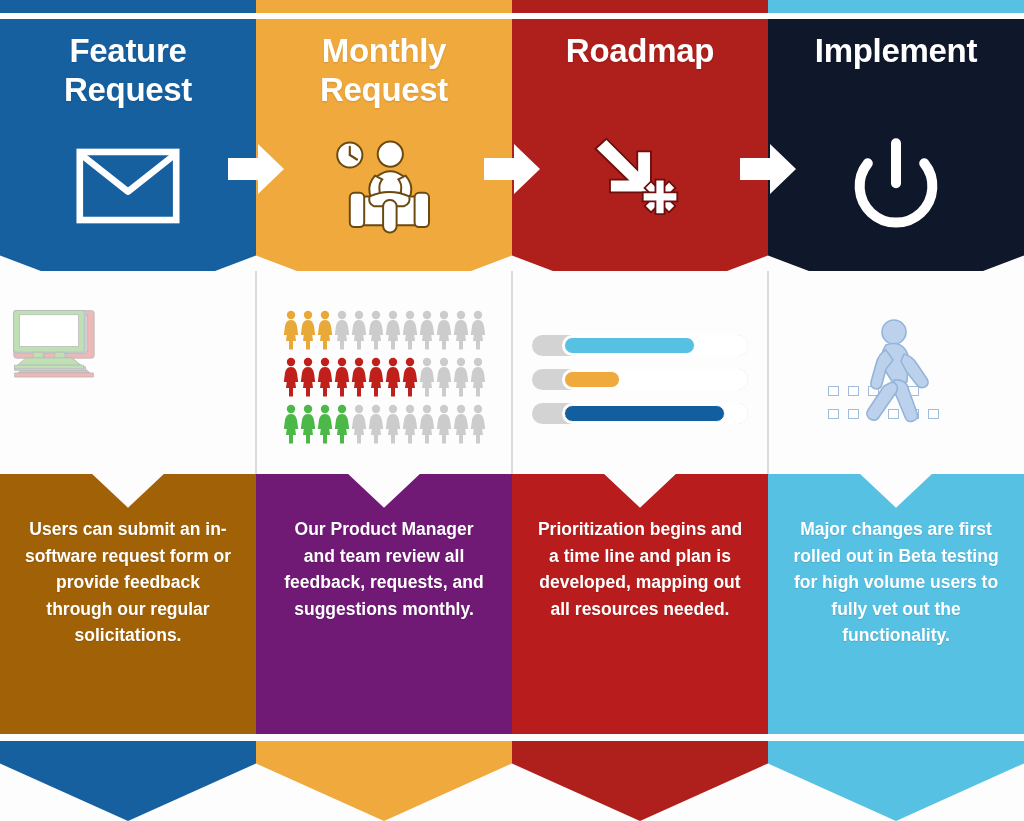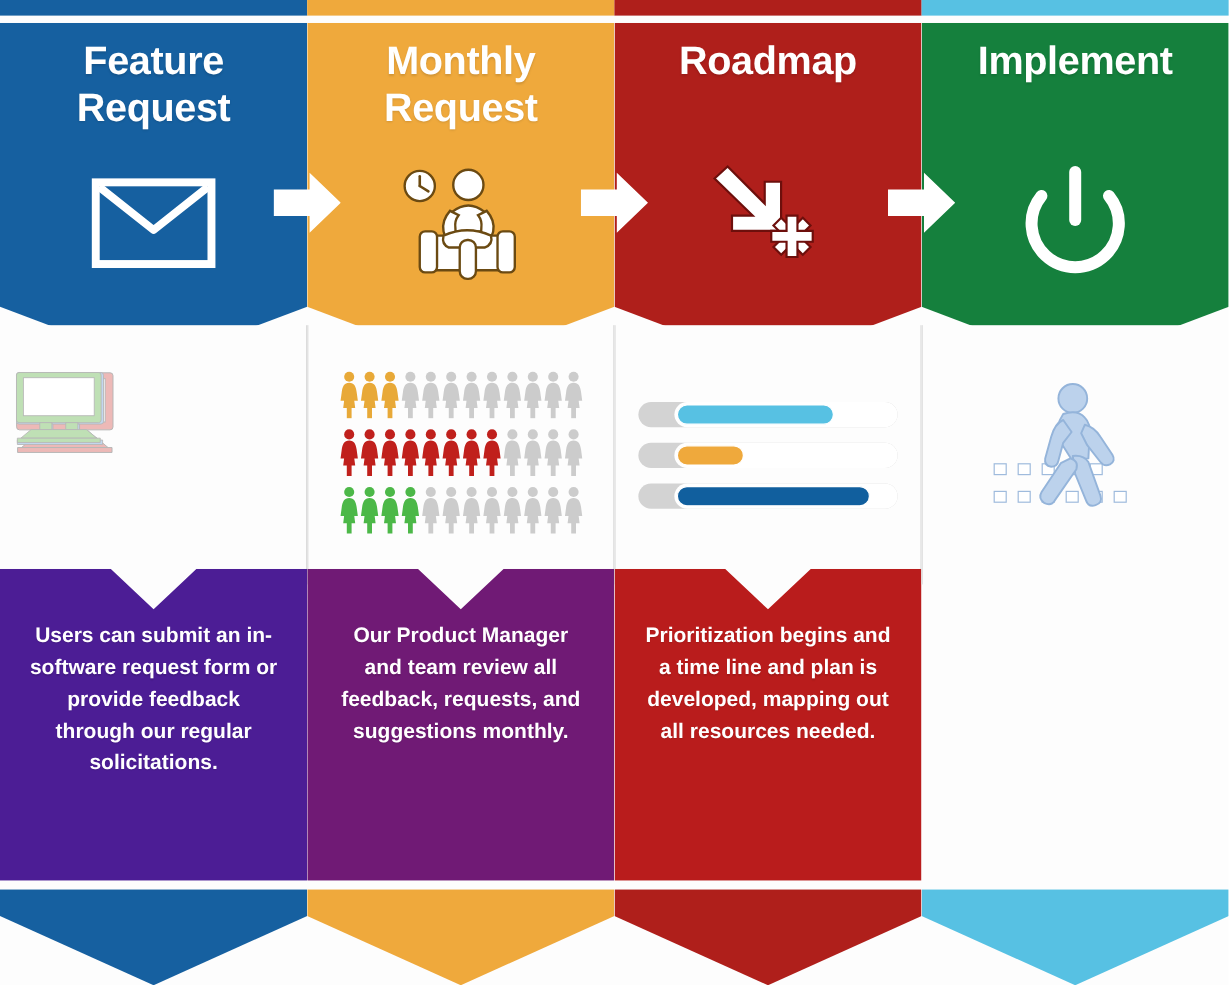--- a/index.html
+++ b/index.html
@@ -208,21 +208,21 @@
       <path d="M4 2 h92 a3 3 0 0 1 3 3 v52 a3 3 0 0 1 -3 3 h-92 a3 3 0 0 1 -3 -3 v-52 a3 3 0 0 1 3 -3 Z"></path>
       <path d="M28 60 h14 v8 h-14 Z"></path>
       <path d="M58 60 h14 v8 h-14 Z"></path>
       <path d="M18 68 h64 l12 10 h-88 Z"></path>
       <path d="M2 78 h96 v5 h-96 Z"></path>
     </g>
     <rect x="9" y="8" width="82" height="44" fill="#ffffff" stroke="#b7b7b7" stroke-width="1"></rect>
   </svg></span>
   </div>
         </div>
-        <div class="foot" style="background: #4c1d95;">
+        <div class="foot" style="background: #a16207;">
           <div class="foot-text">Users can submit an in-software request form or provide feedback through our regular solicitations.</div>
         </div>
         <div class="tail" style="background: rgb(22, 96, 160);"></div>
       </div>
       <div class="col" style="width: 256px;">
         <div class="head" style="background: rgb(239, 169, 60);">
           <div class="head-title">Monthly Request</div>
           <div class="head-icon">
             <svg viewBox="0 0 120 110" width="108" height="99" aria-hidden="true">
     <g fill="#ffffff" stroke="#6b4a12" stroke-width="2.2">
@@ -505,21 +505,21 @@
         <div class="bar-fill" style="width:161px;background:#115F9E;"></div>
       </div>
           </div>
         </div>
         <div class="foot" style="background: #b91c1c;">
           <div class="foot-text">Prioritization begins and a time line and plan is developed, mapping out all resources needed.</div>
         </div>
         <div class="tail" style="background: rgb(175, 31, 27);"></div>
       </div>
       <div class="col" style="width: 256px;">
-        <div class="head" style="background: #15803d;">
+        <div class="head" style="background: #0f172a;">
           <div class="head-title">Implement</div>
           <div class="head-icon">
             <svg viewBox="0 0 110 110" width="100" height="100" aria-hidden="true">
     <path d="M24 30 A40 40 0 1 0 86 30" fill="none" stroke="#ffffff" stroke-width="11" stroke-linecap="round"></path>
     <line x1="55" y1="8" x2="55" y2="52" stroke="#ffffff" stroke-width="11" stroke-linecap="round"></line>
   </svg>
           </div>
         </div>
         <div class="mid">
           <div class="walker">
@@ -542,20 +542,23 @@
       <g fill="#BCD2EC" stroke="#94b4da" stroke-width="1.6" stroke-linejoin="round" stroke-linecap="round">
         <circle cx="58" cy="18" r="12"></circle>
         <path d="M50 31 q12 -4 18 3 q5 5 4 14 l-1 20 l-14 1 l-10 -16 q-4 -12 3 -22 Z"></path>
         <path d="M50 36 q-7 3 -10 14 l-5 18 q-1 6 5 7 q5 0 6 -5 l4 -15 l7 -9 Z"></path>
         <path d="M68 40 q8 2 13 10 l10 15 q3 5 -2 8 q-5 2 -8 -2 l-11 -14 l-5 -10 Z"></path>
         <path d="M58 66 q9 -1 13 5 l10 28 q2 6 -4 8 q-6 2 -8 -4 l-9 -22 Z"></path>
         <path d="M56 68 q7 2 5 9 l-18 26 q-3 5 -9 2 q-5 -4 -2 -9 l16 -24 Z"></path>
       </g>
     </svg>
   </div>
+        </div>
+        <div class="foot" style="background: rgb(87, 193, 227);">
+          <div class="foot-text">Major changes are first rolled out in Beta testing for high volume users to fully vet out the functionality.</div>
         </div>
         <div class="tail" style="background: rgb(87, 193, 227);"></div>
       </div>
     </div>
 
   <div class="arrow" style="left:228px;">
     <svg viewBox="0 0 56 52" width="56" height="52" aria-hidden="true">
       <path d="M0 15 L30 15 L30 1 L56 26 L30 51 L30 37 L0 37 Z" fill="#ffffff"></path>
     </svg>
   </div>

